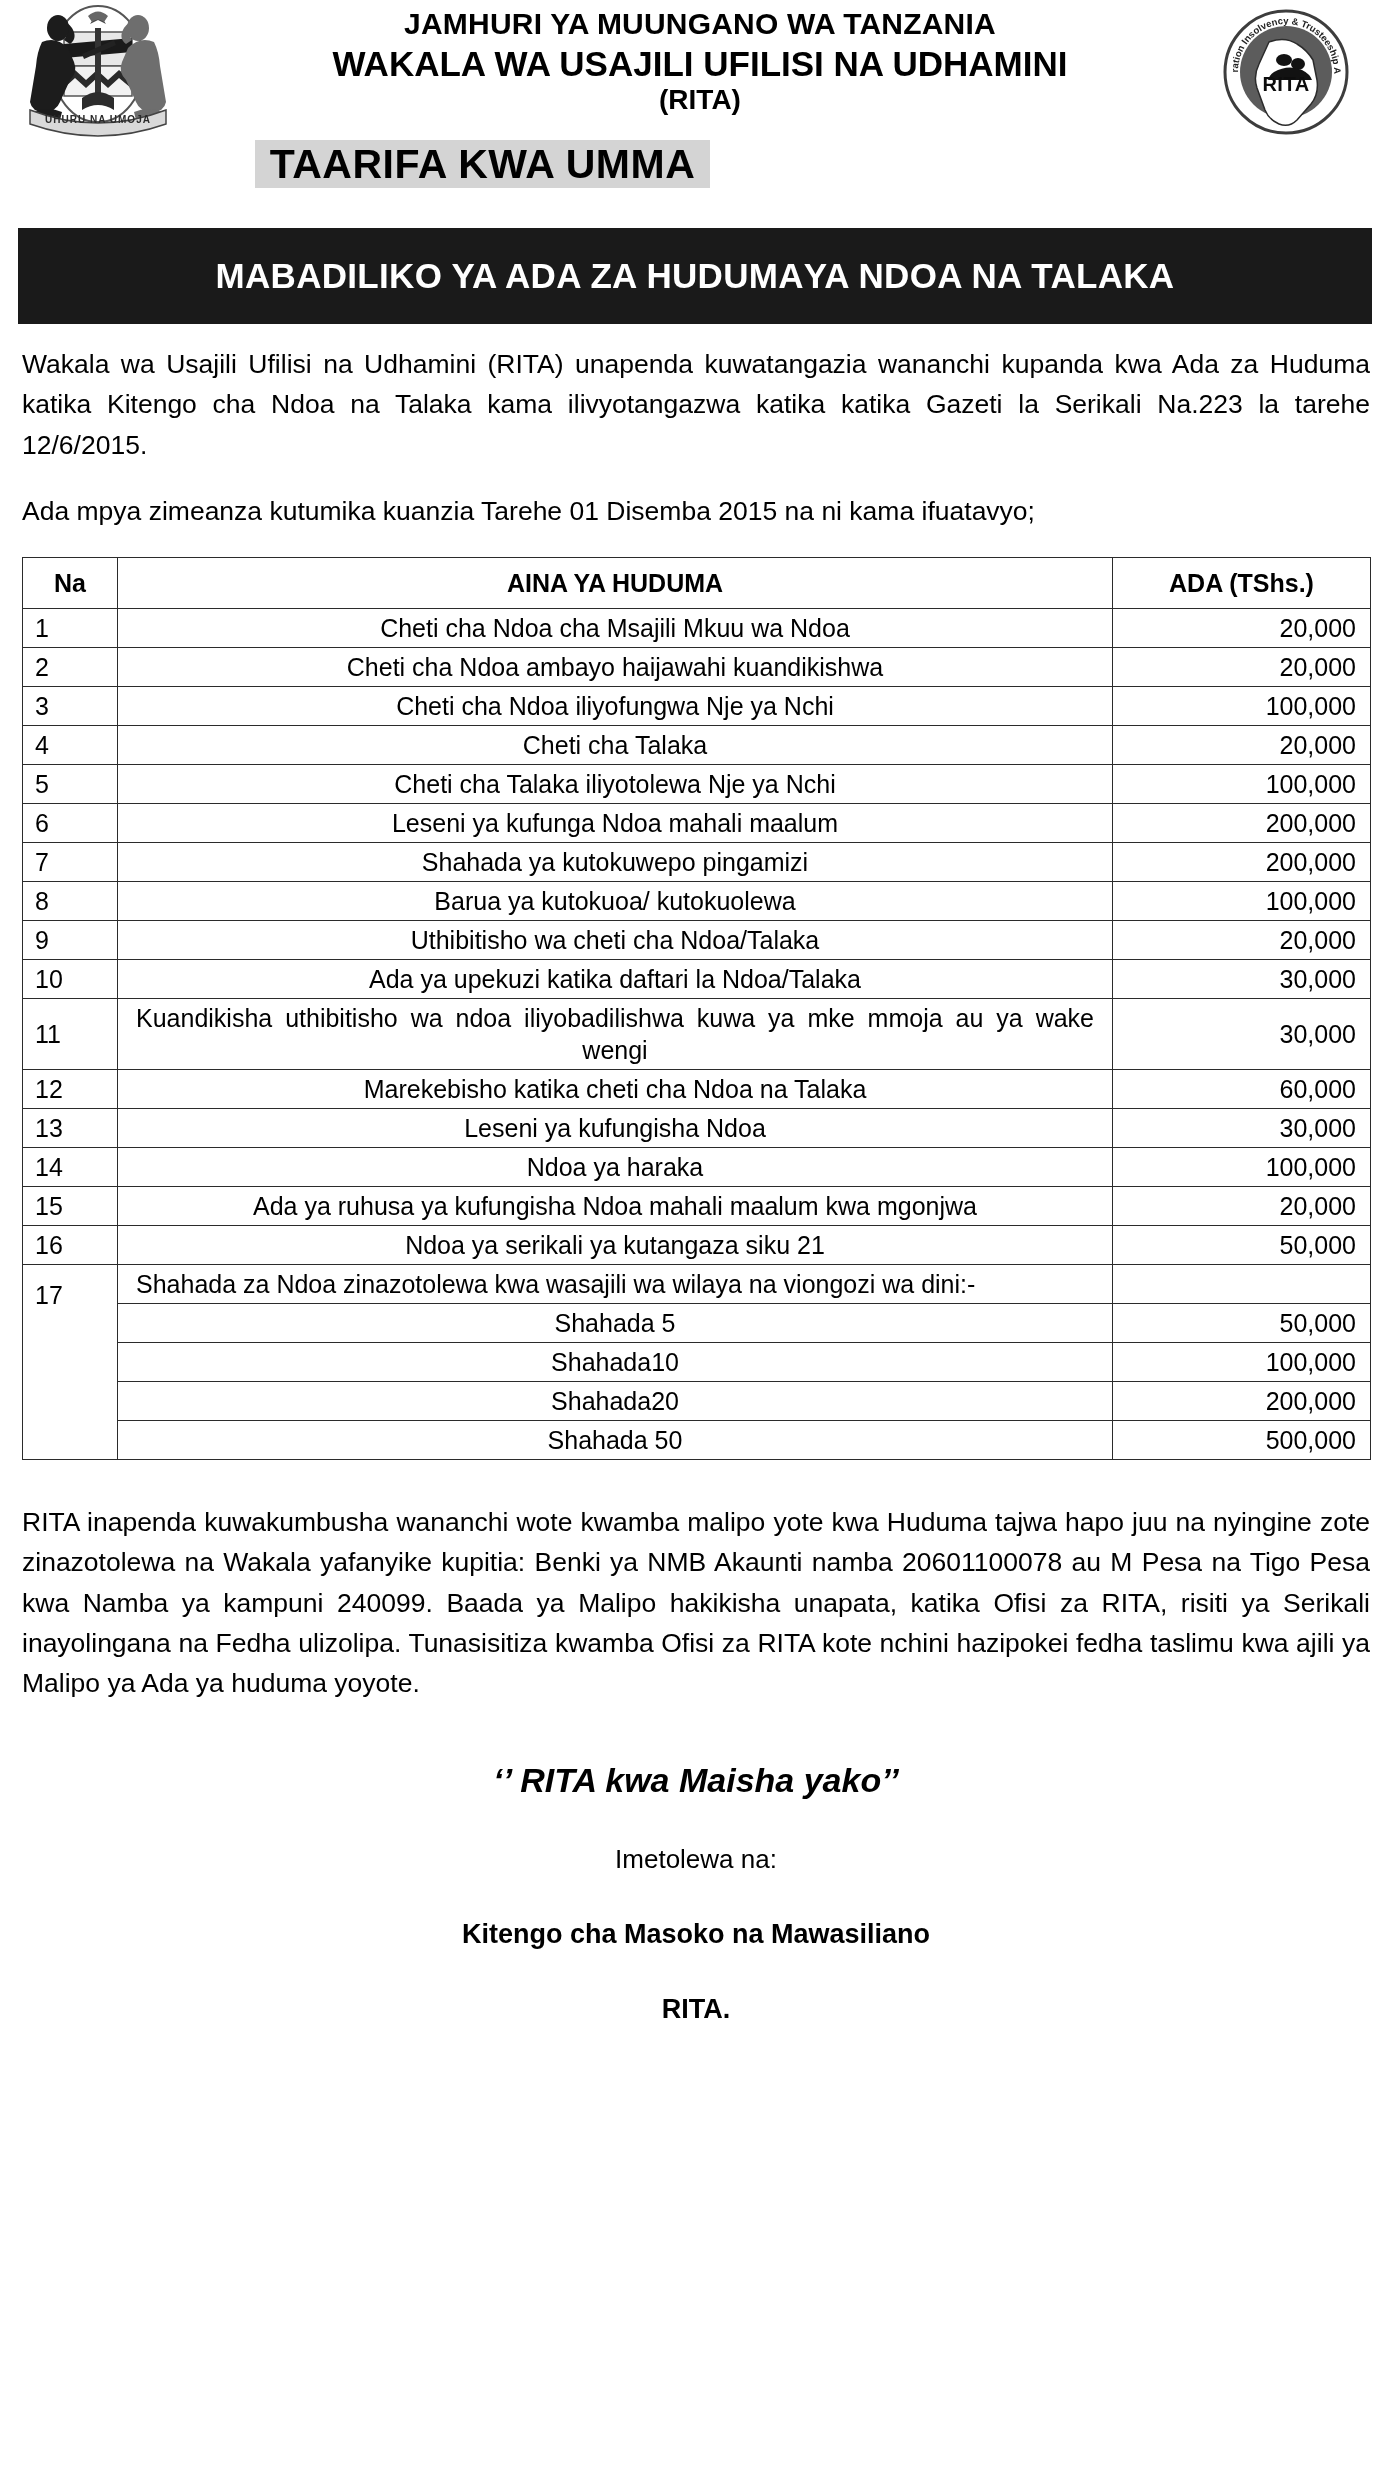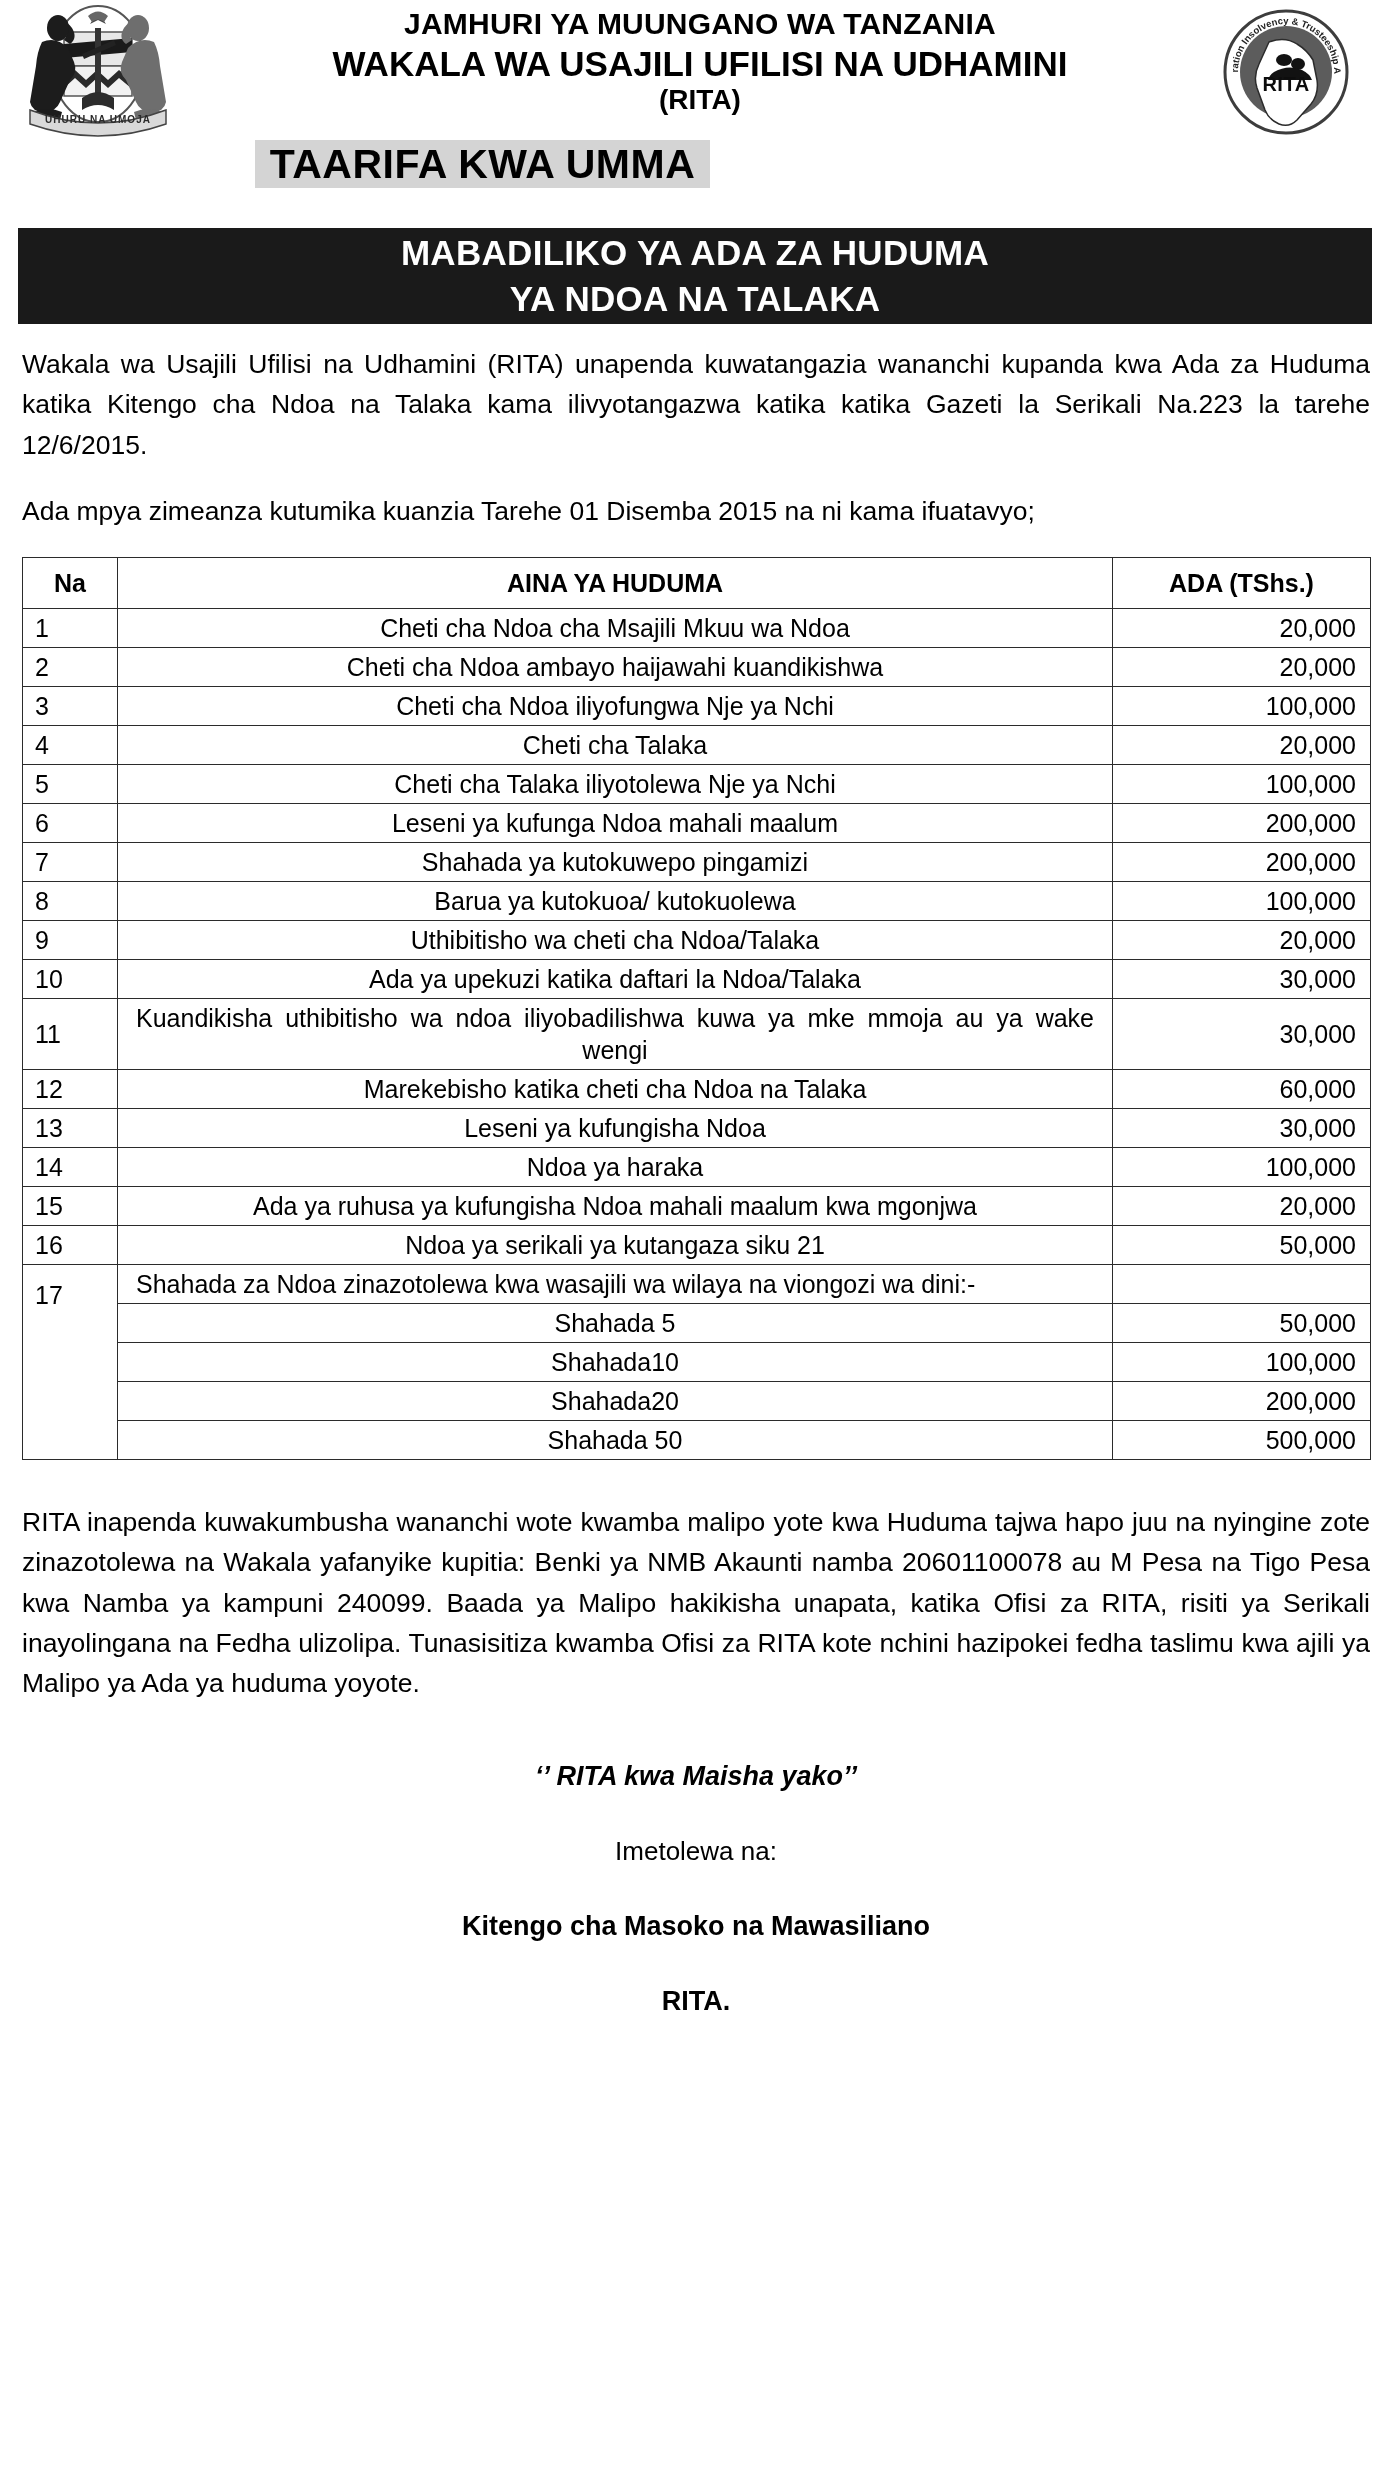--- a/index.html
+++ b/index.html
@@ -84,21 +84,21 @@
   
   .black-banner {
     position: absolute;
     left: 18px;
     top: 228px;
     width: 1354px;
     height: 96px;
     background: #1a1a1a;
     color: #ffffff;
     display: flex;
-    flex-direction: column;
+    flex-direction: row;
     align-items: center;
     justify-content: center;
     text-align: center;
   }
   .black-banner div {
     font-size: 35px;
     font-weight: bold;
     line-height: 1.32;
     letter-spacing: 0.3px;
   }
@@ -175,21 +175,21 @@
     vertical-align: middle;
     white-space: nowrap;
   }
 
   
   .footer {
     margin-top: 58px;
     text-align: center;
   }
   .slogan {
-    font-size: 27px;
+    font-size: 34px;
     font-weight: bold;
     font-style: italic;
     margin: 0 0 44px 0;
   }
   .issued-by {
     font-size: 26px;
     margin: 0 0 44px 0;
   }
   .dept {
     font-size: 27px;

